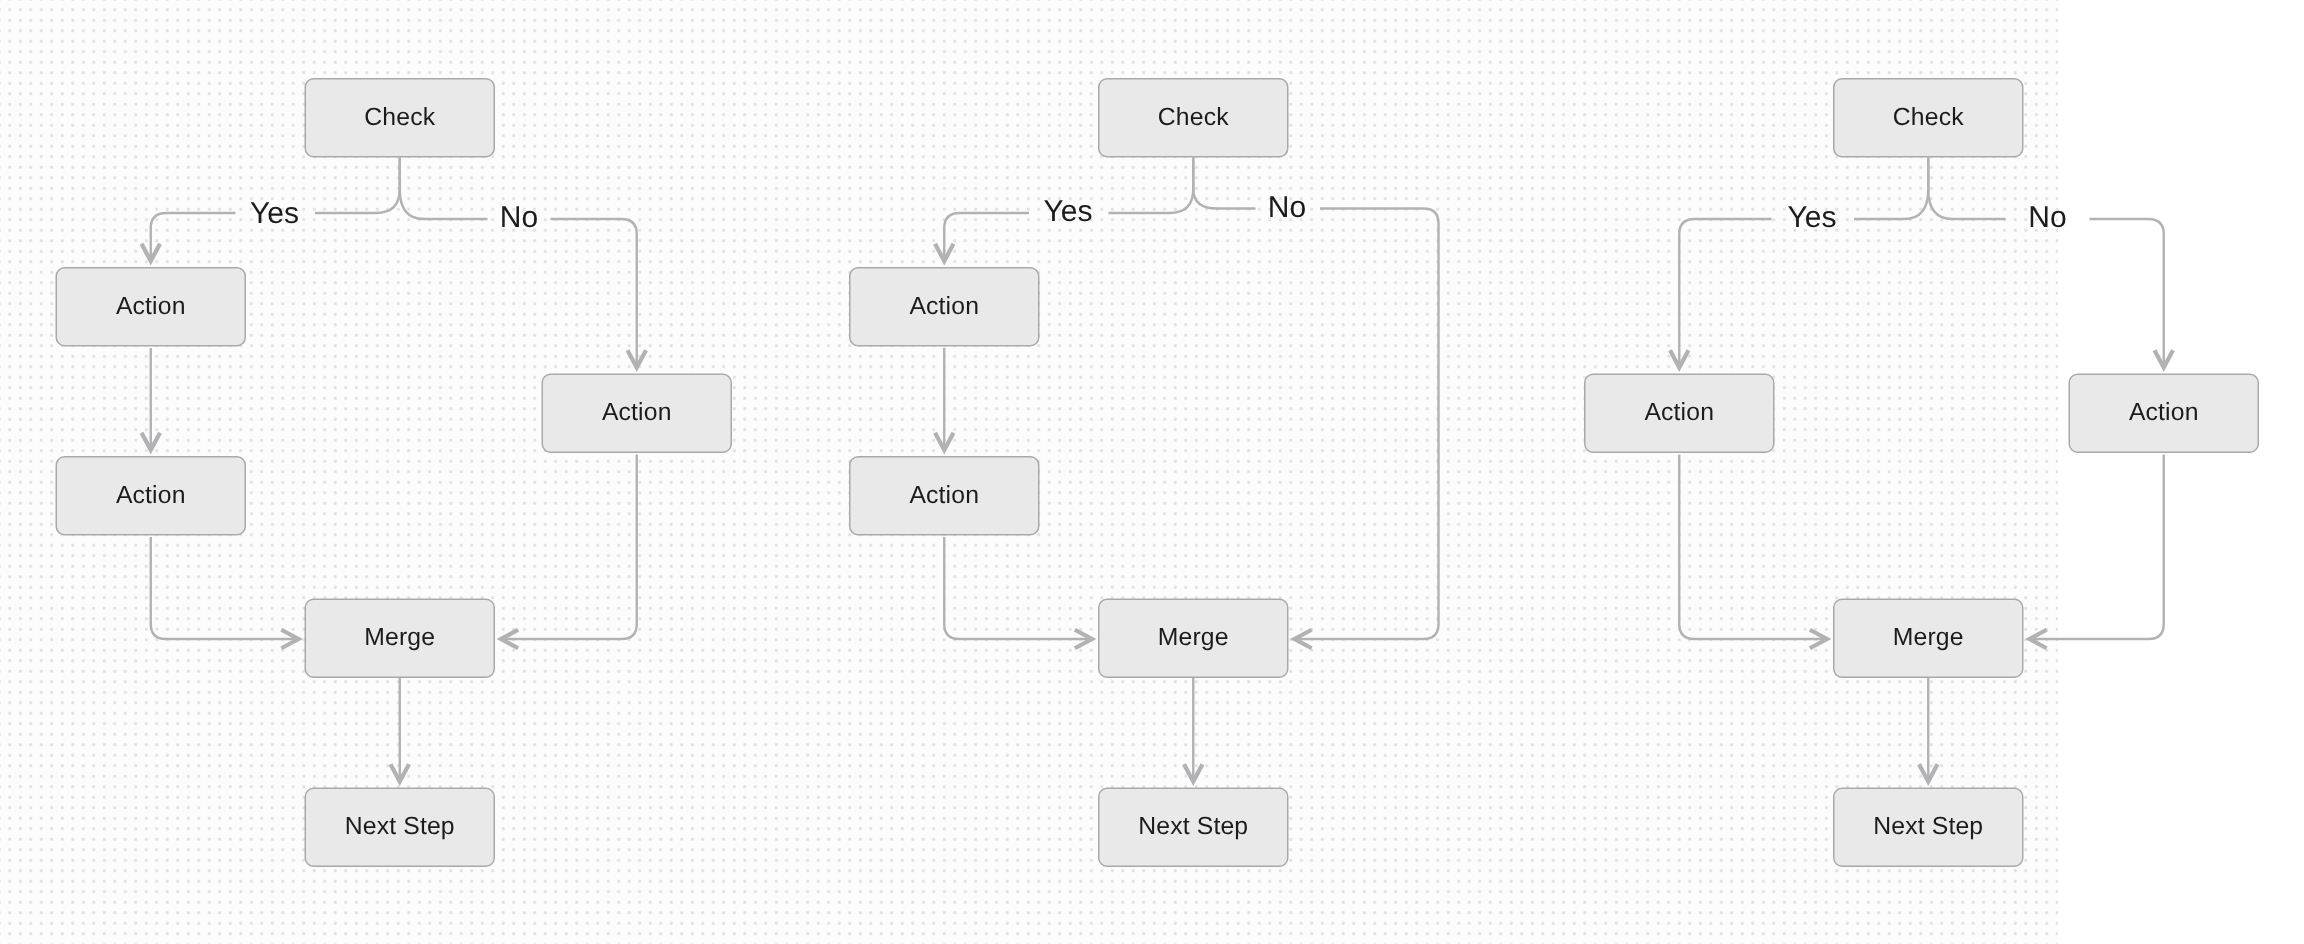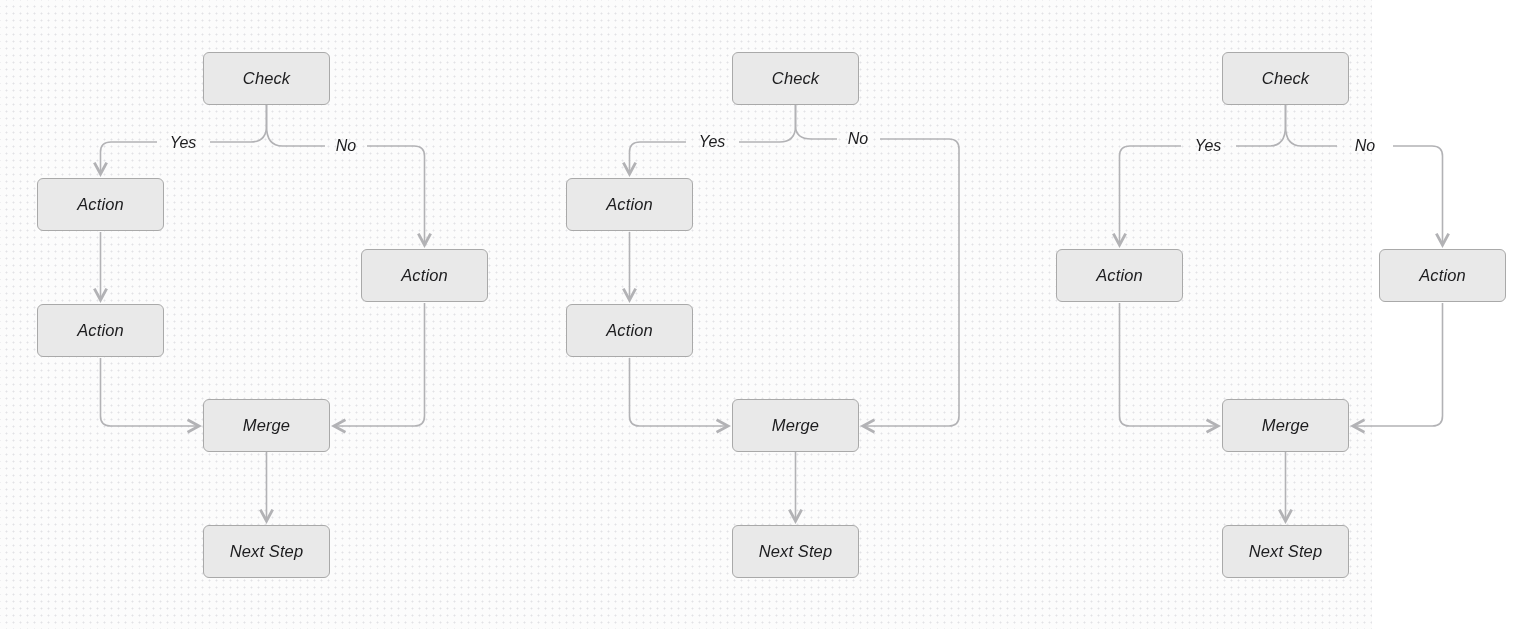--- a/index.html
+++ b/index.html
@@ -13,21 +13,20 @@
     overflow: hidden;
   }
   .canvas {
     position: relative;
     width: 1372px;
     height: 629px;
     background-color: #fcfcfc;
     background-image: radial-gradient(circle, #e2e2e5 0.9px, rgba(0,0,0,0) 1.1px);
     background-size: 7px 7px;
     background-position: 3px 3px;
-    font-style: italic;
   }
   svg.edges {
     position: absolute;
     left: 0;
     top: 0;
     pointer-events: none;
   }
   svg.edges path {
     fill: none;
     stroke: #b2b2b5;
@@ -44,21 +43,21 @@
     display: flex;
     align-items: center;
     justify-content: center;
     font-size: 16.5px;
     letter-spacing: 0.1px;
     color: #1c1c1e;
   }
   .edge-label {
     position: absolute;
     transform: translate(-50%, -50%);
-    font-size: 16px;
+    font-size: 20px;
     color: #1c1c1e;
     white-space: nowrap;
   }
 </style>
 </head>
 <body>
 
 <div class="canvas">
 
   <svg class="edges" width="1536" height="629" viewBox="0 0 1536 629">

